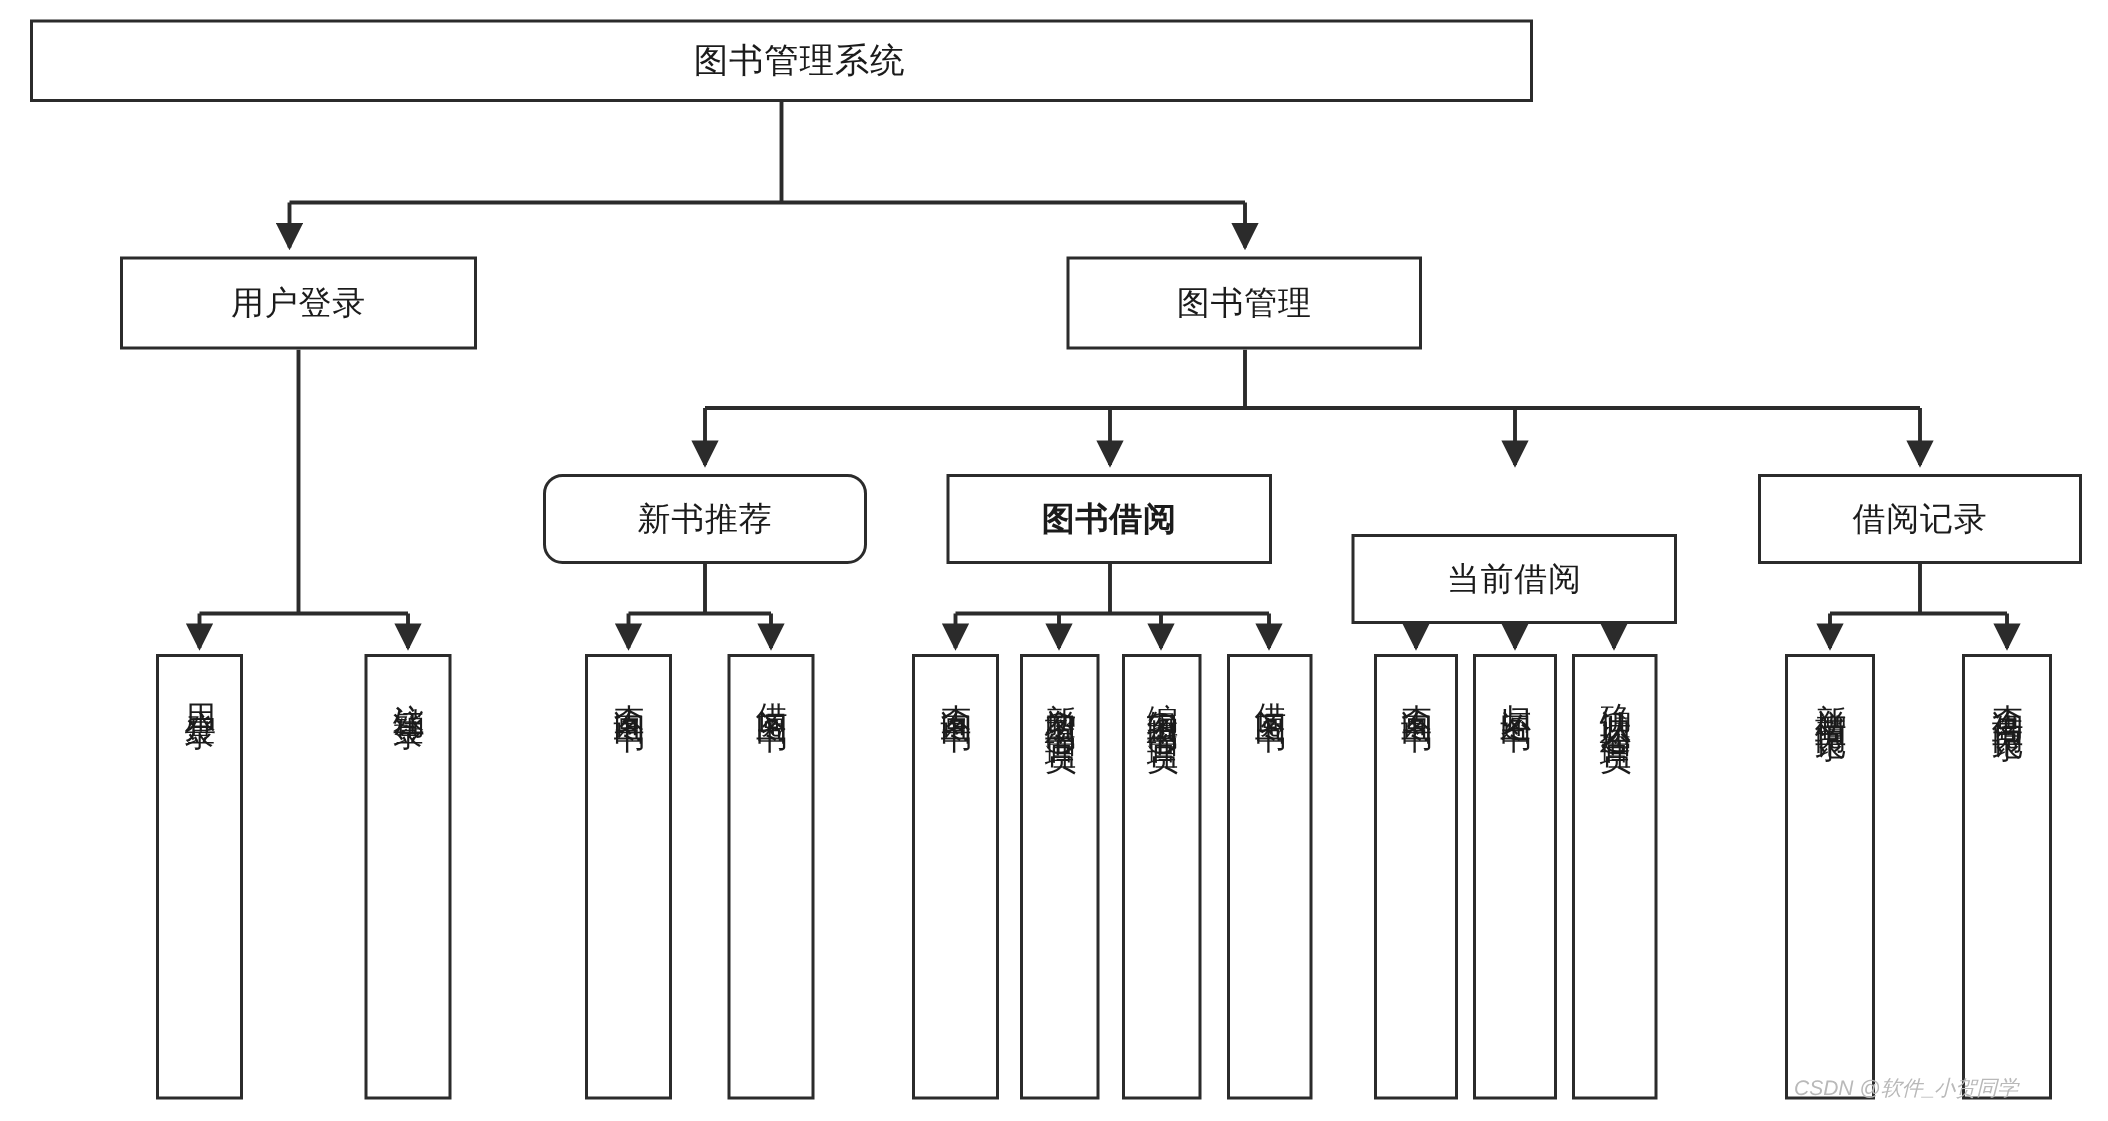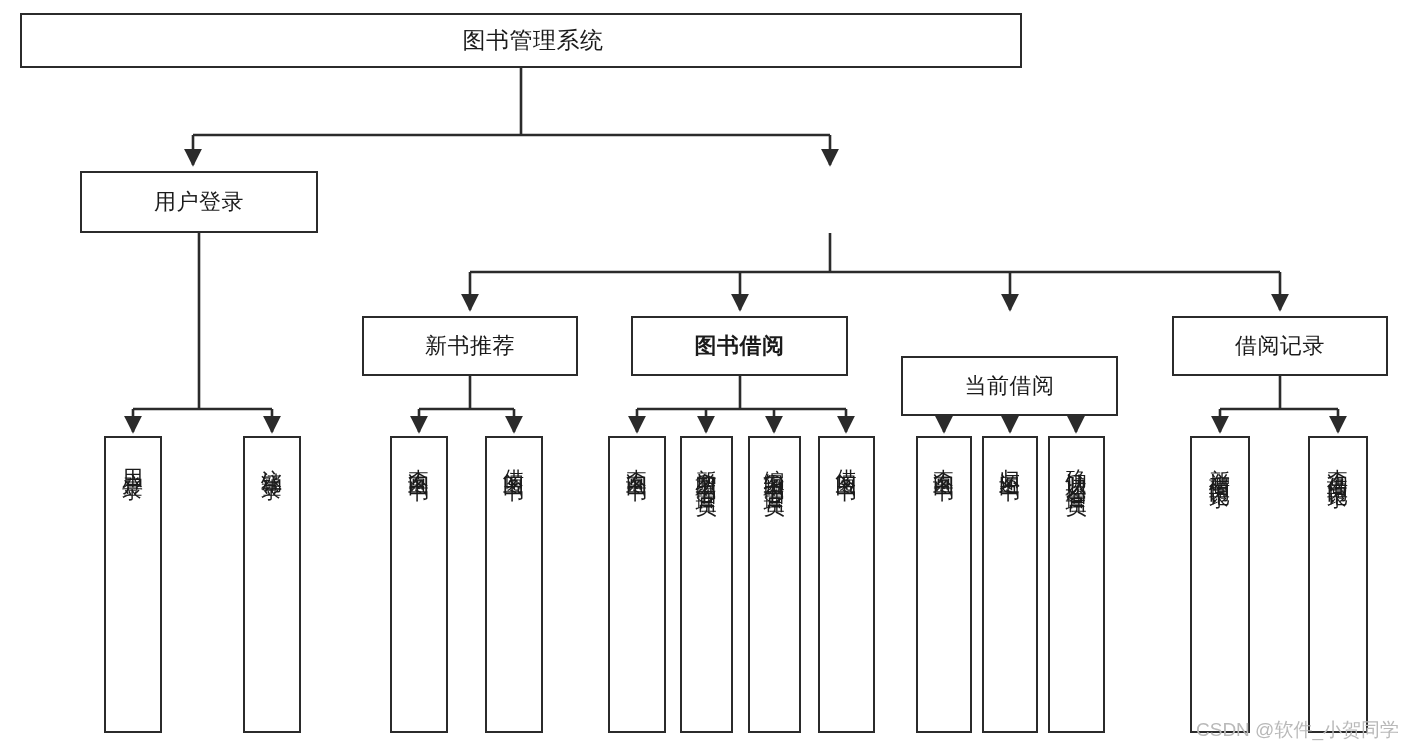--- a/index.html
+++ b/index.html
@@ -57,23 +57,24 @@
     writing-mode: vertical-rl;
     text-orientation: upright;
     font-size: 21px;
     letter-spacing: 4px;
     line-height: 1;
   }
   .watermark {
     position: absolute;
     z-index: 5;
     color: #b9b9b9;
-    font-size: 19px;
+    font-size: 14px;
     white-space: nowrap;
     font-family: "Liberation Sans", "DejaVu Sans", sans-serif;
+    font-style: italic;
   }
 </style>
 </head>
 <body>
 
 <div id="canvas">
 
   <svg id="edges" viewBox="0 0 1405 747" xmlns="http://www.w3.org/2000/svg">
     <defs>
       <marker id="arrow" viewBox="0 0 10 10" refX="9" refY="5" markerWidth="7" markerHeight="7" orient="auto-start-reverse">
@@ -124,22 +125,25 @@
     </g>
   </svg>
 
   <div class="node root horizontal" id="n-root" style="left: 20px; top: 13px; width: 1002px; height: 55px;">
     <span class="label">图书管理系统</span>
   </div>
 
   <div class="node horizontal" id="n-l2-0" style="left: 80px; top: 171px; width: 238px; height: 62px;">
     <span class="label">用户登录</span>
   </div>
+  <div class="node horizontal" id="n-l2-1" style="left: 711px; top: 171px; width: 237px; height: 62px;">
+    <span class="label">图书管理</span>
+  </div>
 
-  <div class="node horizontal" id="n-l3-0" style="left: 362px; top: 316px; width: 216px; height: 60px;">
+  <div class="node horizontal" id="n-l3-0" style="left: 362px; top: 316px; width: 216px; height: 60px; border-radius: 13px;">
     <span class="label">新书推荐</span>
   </div>
   <div class="node horizontal" id="n-l3-1" style="left: 631px; top: 316px; width: 217px; height: 60px; font-weight: bold;">
     <span class="label">图书借阅</span>
   </div>
   <div class="node horizontal" id="n-l3-2" style="left: 901px; top: 316px; width: 217px; height: 60px; margin-top: 40px;">
     <span class="label">当前借阅</span>
   </div>
   <div class="node horizontal" id="n-l3-3" style="left: 1172px; top: 316px; width: 216px; height: 60px;">
     <span class="label">借阅记录</span>

